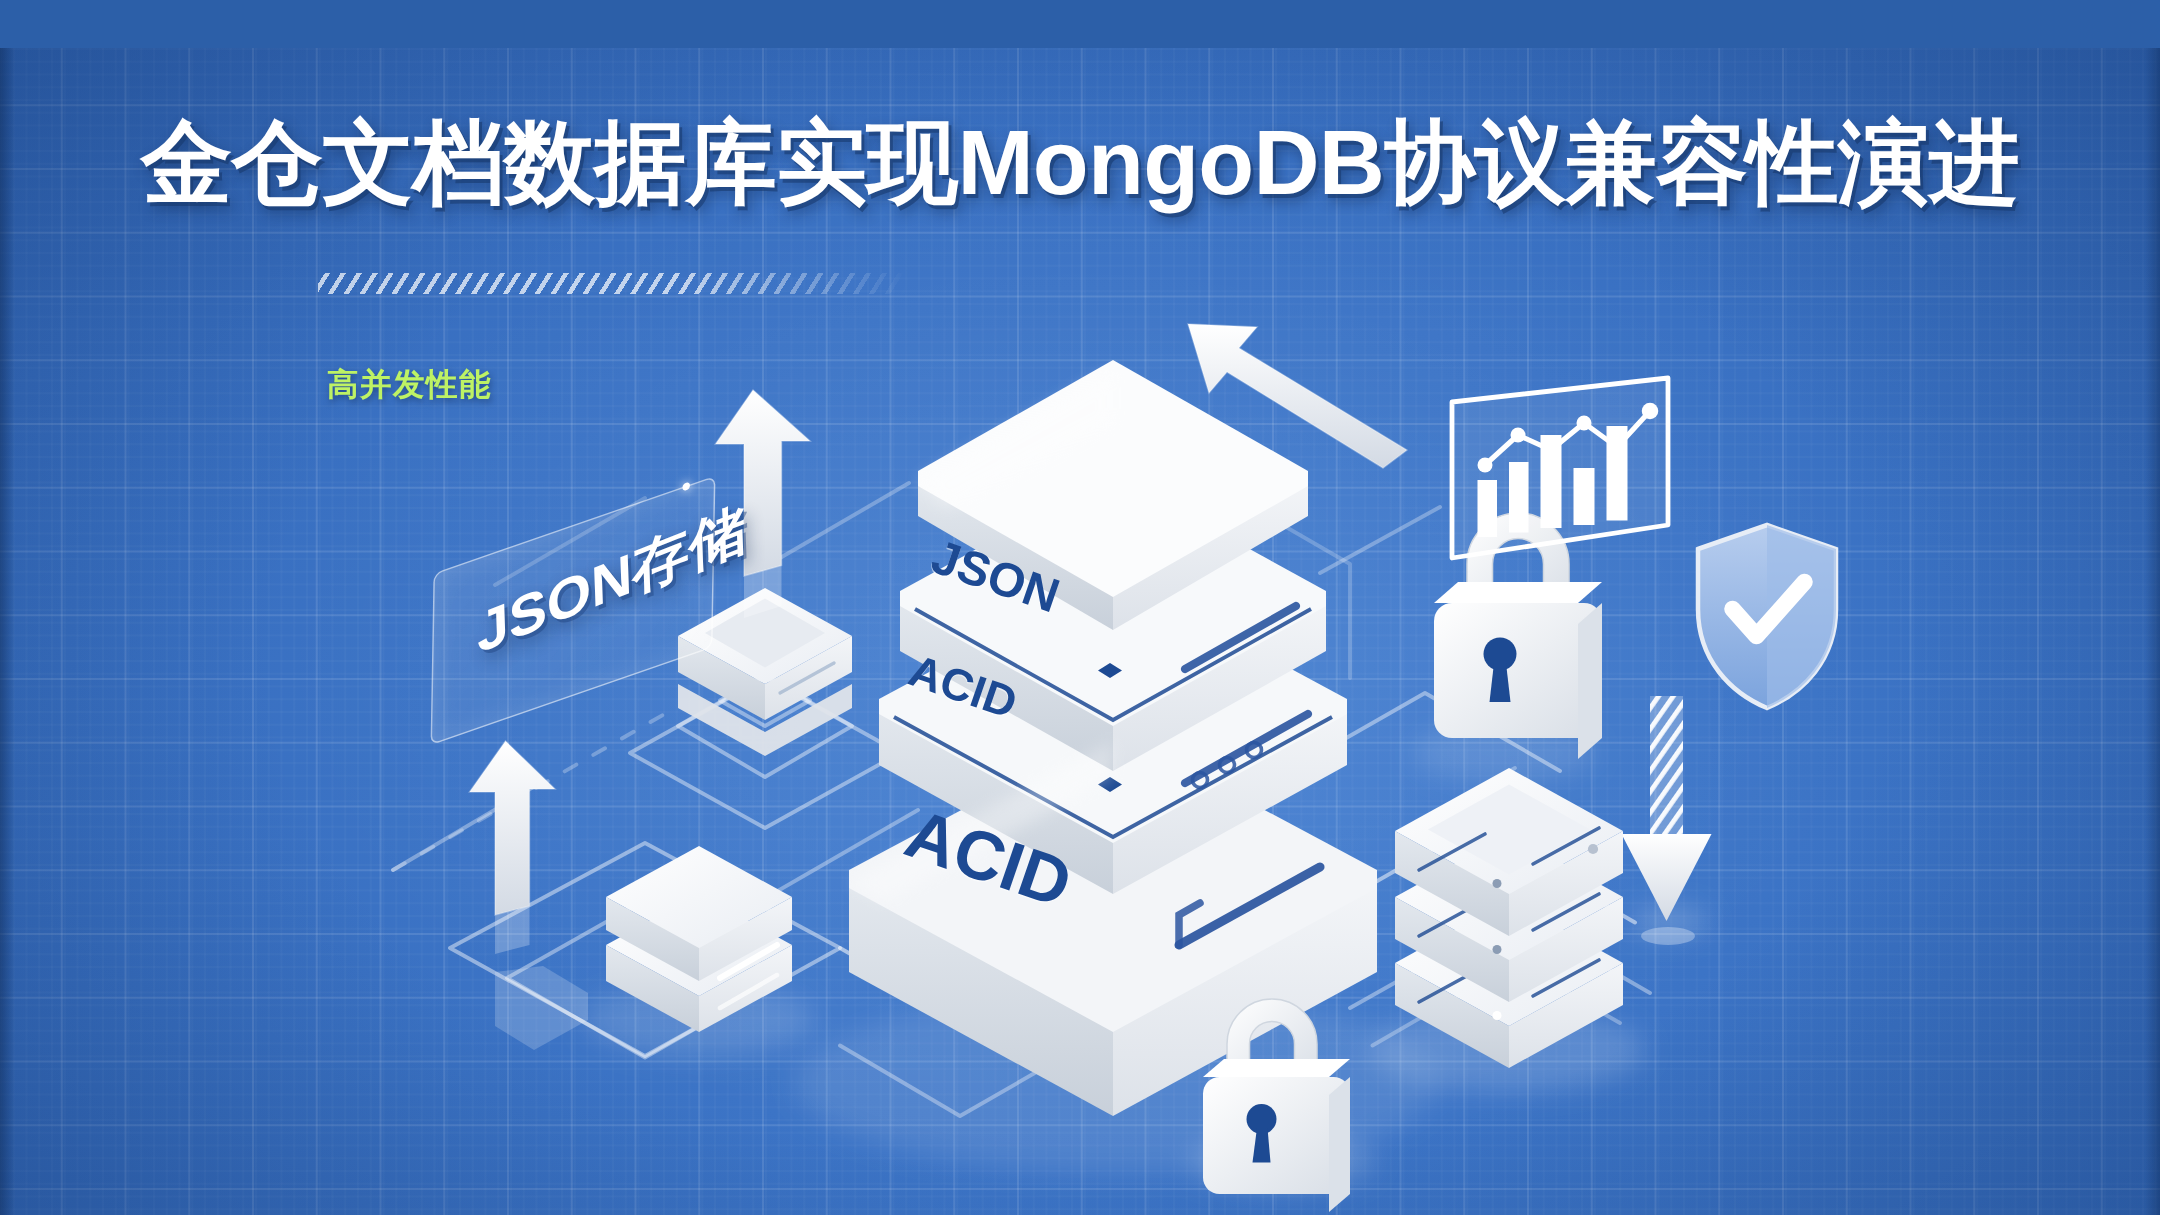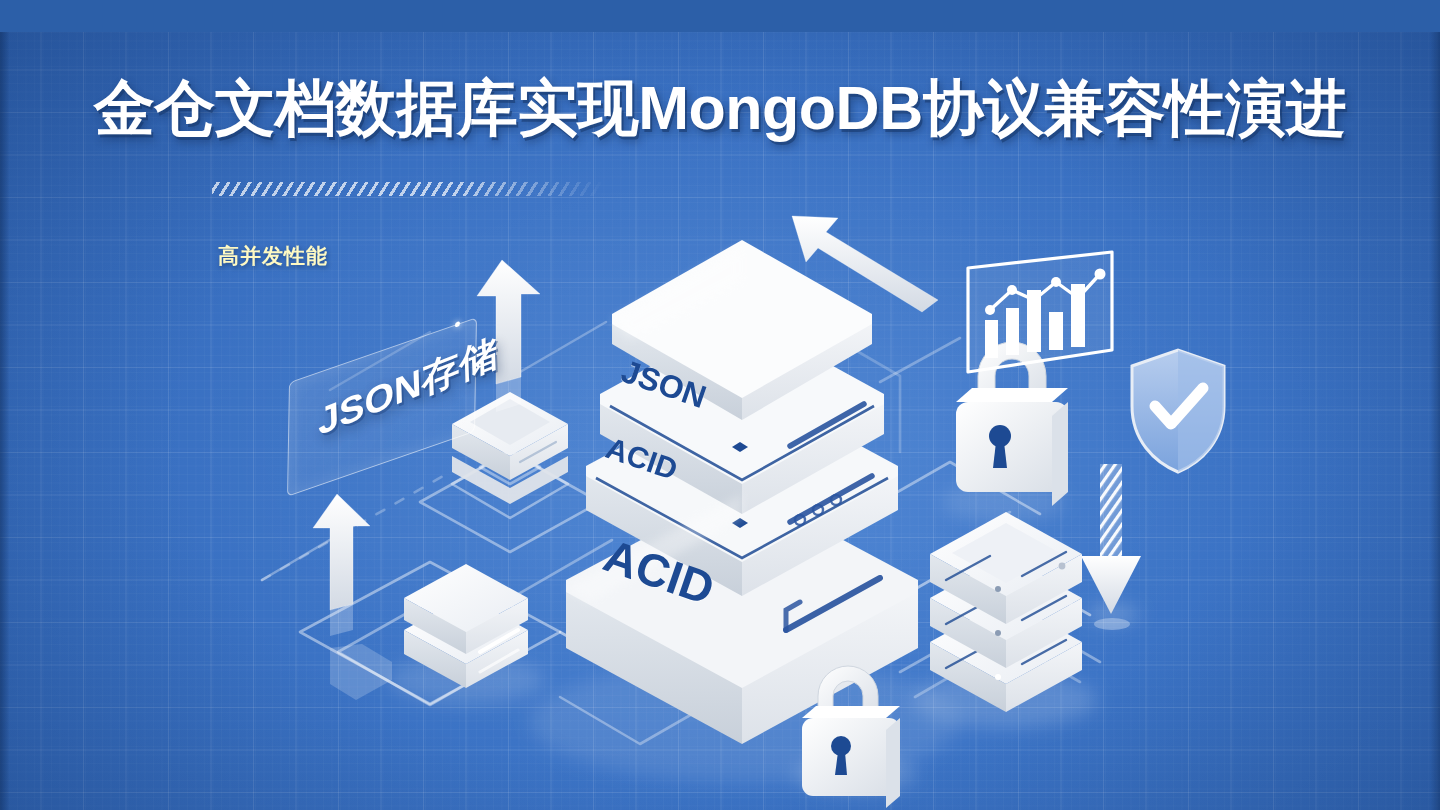--- a/index.html
+++ b/index.html
@@ -69,21 +69,21 @@
        2px 3px 0 rgba(22,54,106,.55),
        3px 5px 9px rgba(14,38,80,.45);
     white-space: nowrap;
   }
   .subtitle {
     position: absolute;
     left: 218px;
     top: 210px;
     font-size: 21px;
     font-weight: 700;
-    color: #fef9c3;
+    color: #bef264;
     letter-spacing: 1px;
     text-shadow: 1px 2px 4px rgba(14,38,80,.5);
   }
   .stripe-bar {
     position: absolute;
     left: 212px;
     top: 150px;
     width: 392px;
     height: 14px;
     background: repeating-linear-gradient(

